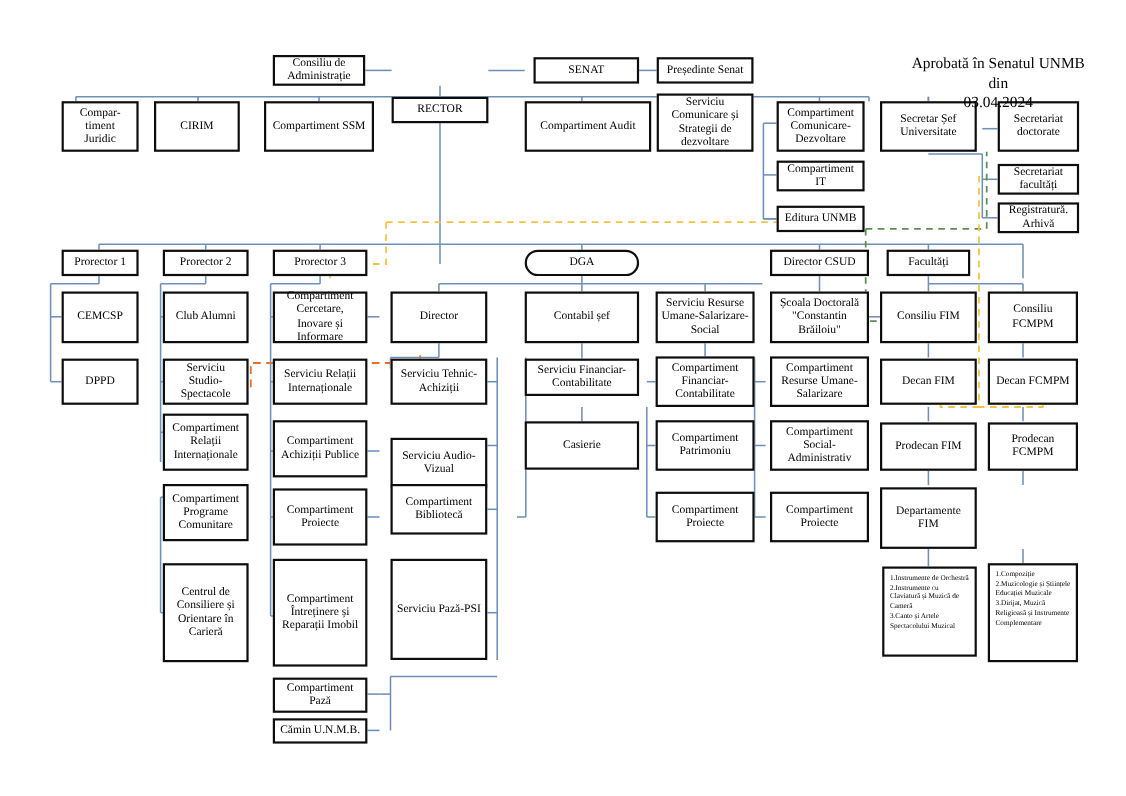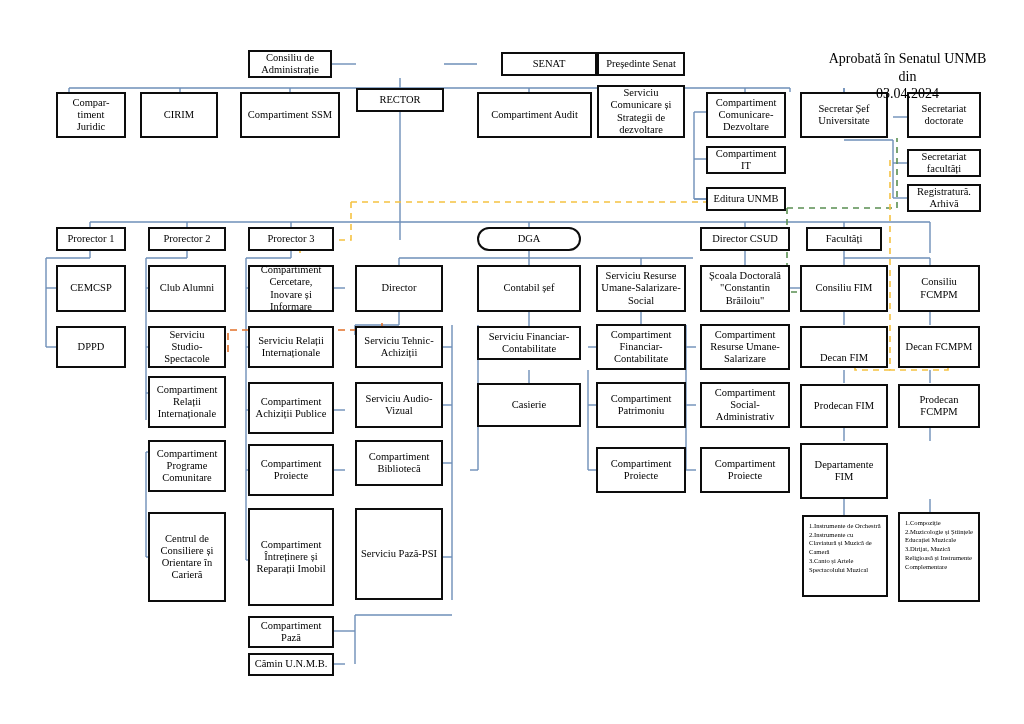--- a/index.html
+++ b/index.html
@@ -208,21 +208,21 @@
     <div>Aprobată în Senatul UNMB din</div>
     <div>03.04.2024</div>
   </div>
 
   <div class="node" style="left:248px; top:50px; width:84px; height:28px;">
       <span>Consiliu de Administrație</span>
     </div>
   <div class="node" style="left:356px; top:52px; width:88px; height:24px;margin-top:36px;">
       <span>RECTOR</span>
     </div>
-  <div class="node" style="left:501px; top:52px; width:96px; height:24px;">
+  <div class="node" style="left:485px; top:52px; width:96px; height:24px;">
       <span>SENAT</span>
     </div>
   <div class="node" style="left:597px; top:52px; width:88px; height:24px;">
       <span>Președinte Senat</span>
     </div>
 
   <div class="node" style="left:56px; top:92px; width:70px; height:46px;">
       <span>Compar-<br>timent<br>Juridic</span>
     </div>
   <div class="node" style="left:140px; top:92px; width:78px; height:46px;">
@@ -322,21 +322,21 @@
   <div class="node" style="left:248px; top:653px; width:86px; height:23px;">
       <span>Cămin U.N.M.B.</span>
     </div>
 
   <div class="node" style="left:355px; top:265px; width:88px; height:47px;">
       <span>Director</span>
     </div>
   <div class="node" style="left:355px; top:326px; width:88px; height:42px;">
       <span>Serviciu Tehnic-Achiziții</span>
     </div>
-  <div class="node" style="left:355px; top:382px; width:88px; height:46px;text-align:center;">
+  <div class="node" style="left:355px; top:398px; width:88px; height:46px;text-align:center;">
       <span>Serviciu Audio-Vizual</span>
     </div>
   <div class="node" style="left:355px; top:440px; width:88px; height:46px;">
       <span>Compartiment Bibliotecă</span>
     </div>
   <div class="node" style="left:355px; top:508px; width:88px; height:92px;">
       <span>Serviciu Pază-PSI</span>
     </div>
 
   <div class="node" style="left:477px; top:265px; width:104px; height:47px;">
@@ -374,21 +374,21 @@
   <div class="node" style="left:700px; top:447px; width:90px; height:46px;">
       <span>Compartiment Proiecte</span>
     </div>
 
   <div class="node" style="left:800px; top:265px; width:88px; height:47px;">
       <span>Consiliu FIM</span>
     </div>
   <div class="node" style="left:898px; top:265px; width:82px; height:47px;">
       <span>Consiliu FCMPM</span>
     </div>
-  <div class="node" style="left:800px; top:326px; width:88px; height:42px;align-items:flex-end;">
+  <div class="node" style="left:800px; top:326px; width:88px; height:42px;">
       <span>Decan FIM</span>
     </div>
   <div class="node" style="left:898px; top:326px; width:82px; height:42px;">
       <span>Decan FCMPM</span>
     </div>
   <div class="node" style="left:800px; top:384px; width:88px; height:44px;">
       <span>Prodecan FIM</span>
     </div>
   <div class="node" style="left:898px; top:384px; width:82px; height:44px;">
       <span>Prodecan FCMPM</span>

